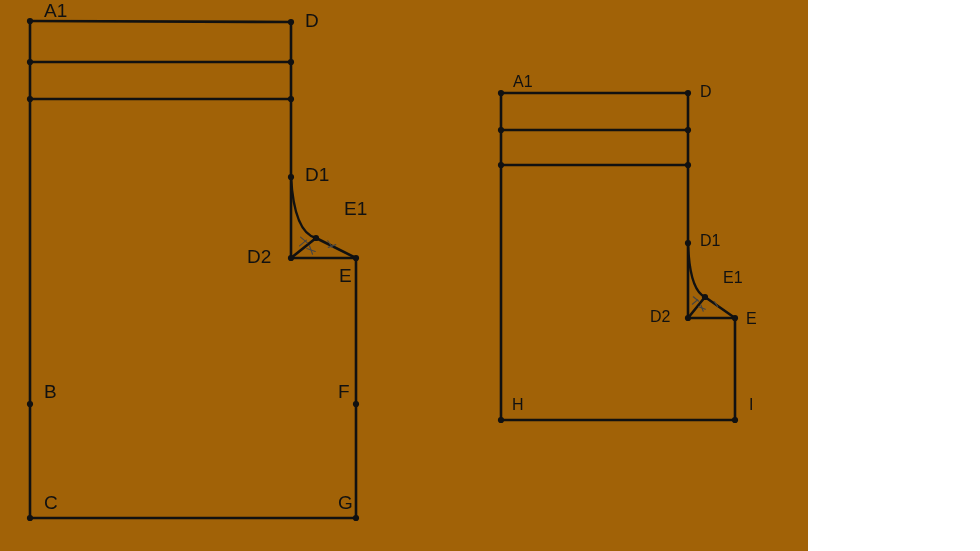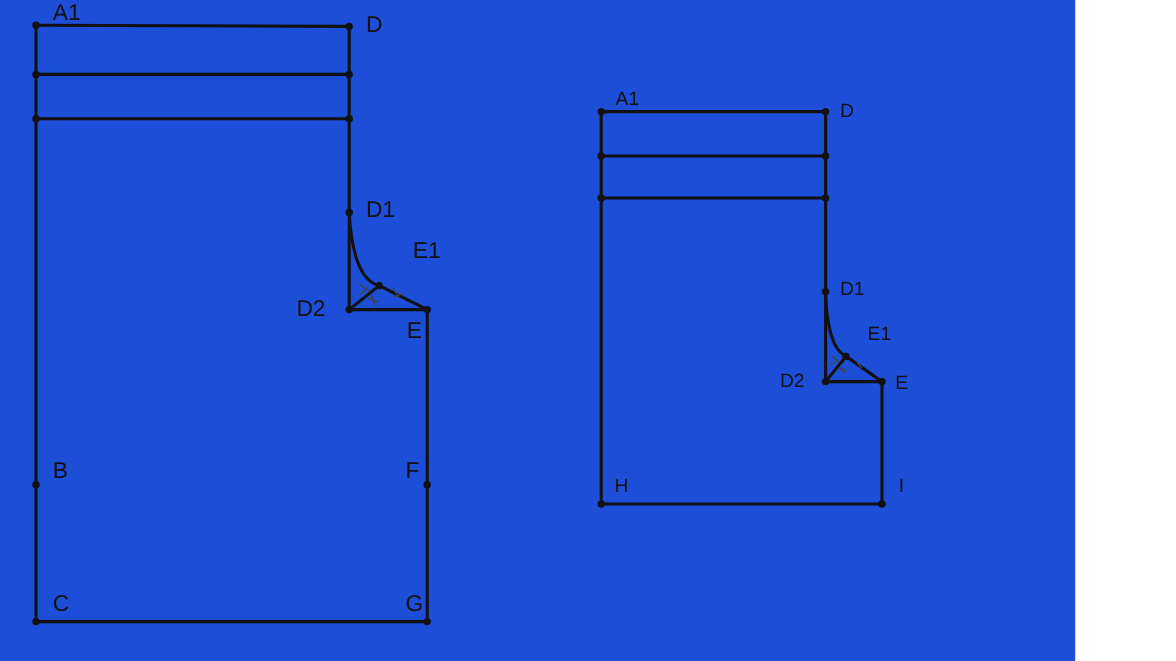--- a/index.html
+++ b/index.html
@@ -8,23 +8,23 @@
     background: #ffffff;
   }
   body {
     width: 980px;
     height: 551px;
     font-family: "Liberation Sans", sans-serif;
     overflow: hidden;
   }
   #drawing-canvas {
     position: relative;
-    width: 896px;
+    width: 808px;
     height: 551px;
-    background: #1d4ed8;
+    background: #a16207;
   }
   svg.pattern-svg {
     display: block;
     width: 980px;
     height: 551px;
   }
   .outline-path {
     fill: none;
     stroke: #111111;
     stroke-width: 2.6;

